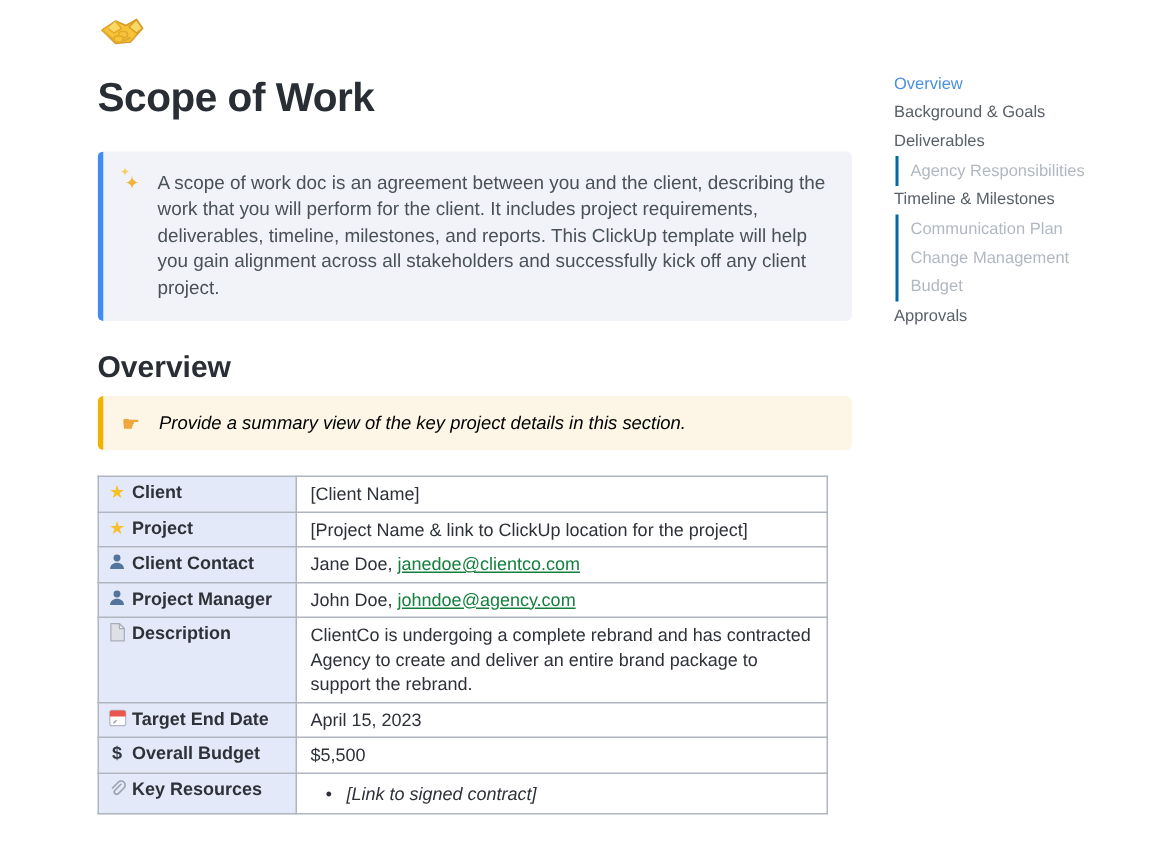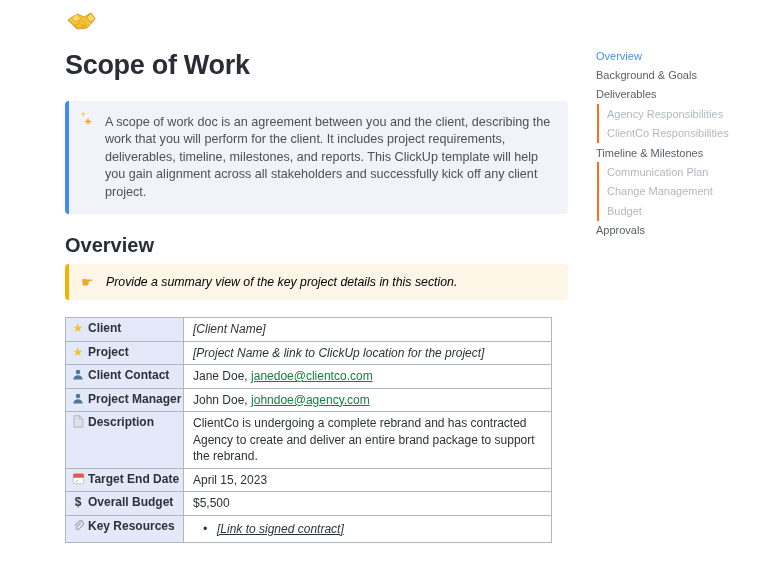--- a/index.html
+++ b/index.html
@@ -21,40 +21,40 @@
 
   h2.section-title { margin-top:20px; font-size:20px; font-weight:700; color:#292d34; }
 
   .callout-yellow { margin-top:7px; background:#fdf6e6; border-left:4px solid #f2b200;
     padding:11px 14px 11px 12px; align-items:center; }
   .callout-yellow .callout-text { font-size:12.3px; font-style:italic; color:#000000; }
   .hand-icon { color:#eda73c; font-size:14px; line-height:14px; flex:0 0 16px; }
 
   table.details { margin-top:17px; width:487px; border-collapse:collapse; table-layout:fixed; }
   table.details td { border:1px solid #b0b6bf; font-size:12px; color:#2e3238; vertical-align:top; }
-  td.label-cell { width:118px; background:#e4e9f9; font-weight:700; color:#23272e;
+  td.label-cell { width:132px; background:#e4e9f9; font-weight:700; color:#23272e;
     padding:3px 4px 3px 5px; white-space:nowrap; }
   td.value-cell { padding:3px 9px; line-height:16.5px; }
   .row-icon { display:inline-block; width:14px; margin-right:3px; text-align:center; }
   .star-glyph { color:#f7bf2a; font-size:12px; }
   .dollar-glyph { color:#2f3640; font-weight:600; font-size:12px; }
-  .italic { font-style:italic; }
+  .italic { }
   .email-link { color:#15803d; text-decoration:underline; cursor:pointer; }
   td .svg-icon { vertical-align:-2px; }
 
   ul.resources { list-style:none; margin:2px 0 2px 10px; }
   ul.resources li { font-style:italic; position:relative; padding-left:14px; margin-bottom:8.5px; }
-  ul.resources li:last-child { margin-bottom:2px;text-decoration:underline; }
+  ul.resources li:last-child { margin-bottom:2px; }
   ul.resources li::before { content:"•"; position:absolute; left:0; top:0; color:#2e3238; }
 
   .outline { position:absolute; left:596px; top:46px; width:168px; }
   .outline-item { height:19.4px; display:flex; align-items:center; font-size:11px;
     color:#596067; cursor:pointer; }
   .outline-item.active { color:#4a90e2; }
-  .outline-item.level2 { color:#b2b8c1; padding-left:8px; border-left:2px solid #f97316; margin-left:1px;text-align:right; }
+  .outline-item.level2 { color:#b2b8c1; padding-left:8px; border-left:2px solid #0369a1; margin-left:1px;text-align:right; }
 </style>
 </head>
 <body>
 
 <div class="content">
 
   <div class="doc-emoji">
     <svg width="32" height="30" viewBox="0 0 32 30">
       <g stroke="#d99a27" stroke-width="1" stroke-linejoin="round">
         <path d="M3 12 L12 6 L19 9 L26 5 L30 11 L22 20 L12 21 Z" fill="#f7c437"></path>
@@ -140,19 +140,18 @@
       </tbody>
   </table>
 
 </div>
 
 <div class="outline" id="outline-list">
     <div class="outline-item active">Overview</div>
     <div class="outline-item">Background &amp; Goals</div>
     <div class="outline-item">Deliverables</div>
     <div class="outline-item level2">Agency Responsibilities</div>
-    <div class="outline-item level2">ClientCo Responsibilities</div>
     <div class="outline-item">Timeline &amp; Milestones</div>
     <div class="outline-item level2">Communication Plan</div>
     <div class="outline-item level2">Change Management</div>
     <div class="outline-item level2">Budget</div>
     <div class="outline-item">Approvals</div>
   </div>
 
 </body></html>

